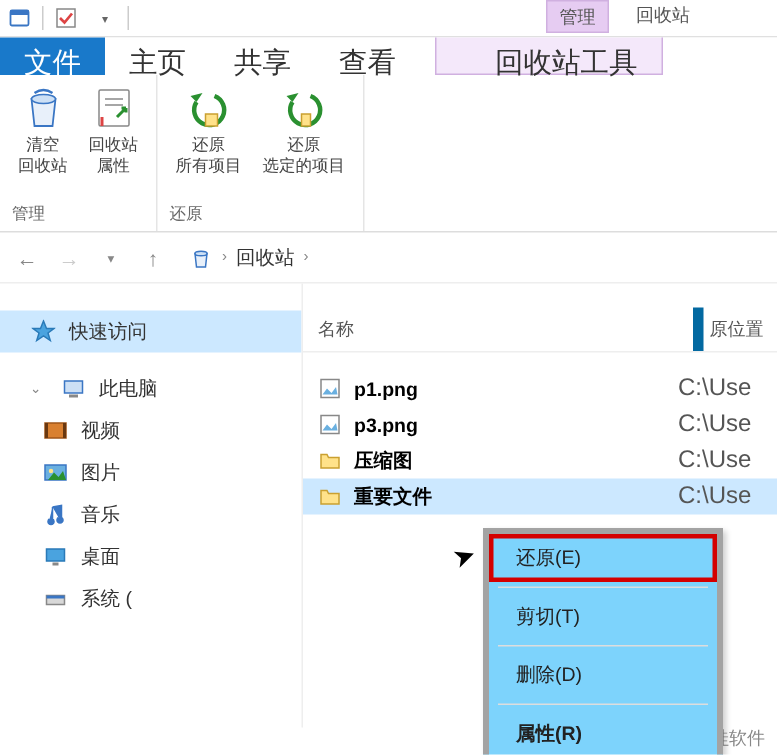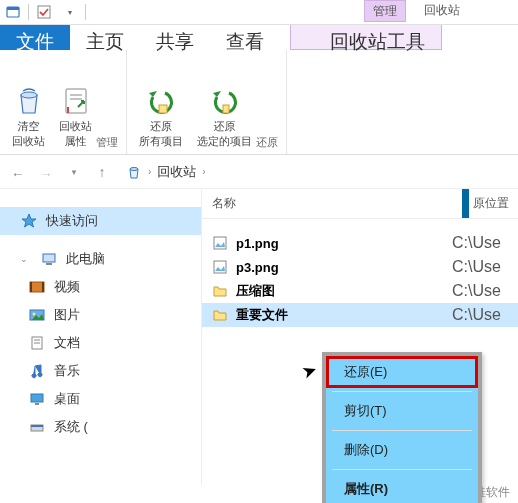--- a/index.html
+++ b/index.html
@@ -12,21 +12,21 @@
 .tabstrip { height: 25px; display: flex; position: absolute; top: 0; right: 40px; }
 .tab-context { height: 22px; background: #e6ccf2; font-size: 12px; text-align: center; padding: 2px 8px; color: #555; border: 1px solid #d0b0e0; }
 .tab-normal-top { height: 22px; font-size: 12px; text-align: center; padding: 2px 18px; color: #555; }
 
 .maintabs { height: 25px; display: flex; background: #fff; }
 .tab { padding: 4px 16px; font-size: 19px; color: #333; cursor: pointer; }
 .tab.active { background: #1979ca; color: #fff; }
 .tab.tool { background: #f4e8fa; border: 1px solid #d0b0e0; border-top: none; padding-left: 39px; }
 
 .ribbon { height: 105px; background: #fff; border-bottom: 1px solid #ddd; display: flex; }
-.ribbon-group { border-right: 1px solid #e5e5e5; padding: 4px 8px; display: flex; flex-direction: row; align-items: flex-end; }
+.ribbon-group { border-right: 1px solid #e5e5e5; padding: 4px 8px; display: flex; flex-direction: column; align-items: flex-start; }
 .ribbon-buttons { display: flex; gap: 6px; flex: 1; }
 .ribbon-btn { display: flex; flex-direction: column; align-items: center; justify-content: flex-start; padding: 2px 4px; cursor: pointer; }
 .ribbon-btn-icon { width: 32px; height: 32px; margin-bottom: 2px; }
 .ribbon-btn-label { font-size: 11px; color: #444; text-align: center; line-height: 1.3; }
 .ribbon-group-label { font-size: 11px; color: #666; margin-top: 2px; }
 
 .navbar { height: 34px; display: flex; align-items: center; padding: 0 6px; gap: 4px; border-bottom: 1px solid #eee; }
 .nav-arrow { width: 24px; height: 24px; display: flex; align-items: center; justify-content: center; color: #888; font-size: 14px; cursor: pointer; }
 .breadcrumb { display: flex; align-items: center; gap: 6px; margin-left: 8px; font-size: 13px; color: #333; }
 .bc-icon { width: 16px; height: 16px; }
@@ -35,21 +35,21 @@
 .content { display: flex; height: calc(503px - 25px - 25px - 105px - 34px - 18px); }
 .sidebar { width: 202px; border-right: 1px solid #eee; padding-top: 18px; overflow: hidden; }
 .side-item { display: flex; align-items: center; padding: 5px 8px 5px 28px; font-size: 13px; color: #333; cursor: pointer; gap: 8px; }
 .side-item.quick { background: #cce8ff; padding-left: 20px; }
 .side-item.quick .side-icon { color: #f4b400; }
 .side-icon { width: 18px; height: 18px; display: inline-flex; align-items: center; justify-content: center; }
 .side-spacer { height: 10px; }
 .expand-caret { font-size: 9px; color: #888; margin-right: 2px; width: 10px; }
 
 .filepane { flex: 1; position: relative; }
-.col-headers { display: flex; border-bottom: 1px solid #eee; font-size: 12px; color: #555; }
+.col-headers { display: flex; border-bottom: 1px solid #eee; font-size: 12px; color: #555; margin-top: 16px; }
 .col-name { flex: 1; padding: 6px 10px; }
 .col-loc { width: 56px; padding: 6px 4px; border-left: 7px solid #0369a1; }
 .file-row { display: flex; align-items: center; padding: 3px 10px; font-size: 13px; gap: 8px; cursor: pointer; }
 .file-row.selected { background: #cce8ff; }
 .file-icon { width: 16px; height: 16px; }
 .file-name { flex: 1; font-weight: bold; }
 .file-loc { width: 56px; color: #555; font-size: 16px; }
 
 .context-menu { position: absolute; left: 322px; top: 352px; width: 160px; background: #7dd3fc; border: 4px solid #a3a3a3; box-shadow: 2px 2px 4px rgba(0,0,0,0.2); z-index: 10; }
 .ctx-item { padding: 7px 18px; font-size: 13px; color: #222; cursor: pointer; }
@@ -198,30 +198,20 @@
             <rect x="1" y="3" width="14" height="10" fill="#6ab0e0" stroke="#3a76c4"></rect>
             <circle cx="5" cy="7" r="1.5" fill="#ffe28a"></circle>
             <path d="M3 13 L7 8 L10 11 L13 7 L15 13 Z" fill="#2a9030"></path>
           </svg>
         </span>
       <span>图片</span>
     </div>
     <div class="side-item">
       <span class="side-icon">
           <svg width="16" height="16">
-            <rect x="3" y="2" width="10" height="12" fill="#fff" stroke="#888"></rect>
-            <line x1="5" y1="5" x2="11" y2="5" stroke="#888"></line>
-            <line x1="5" y1="8" x2="11" y2="8" stroke="#888"></line>
-          </svg>
-        </span>
-      <span>文档</span>
-    </div>
-    <div class="side-item">
-      <span class="side-icon">
-          <svg width="16" height="16">
             <path d="M6 3 L6 11 A2 2 0 1 1 4 11 M6 3 L12 2 L12 10 A2 2 0 1 1 10 10" stroke="#3a76c4" fill="#3a76c4" stroke-width="1"></path>
           </svg>
         </span>
       <span>音乐</span>
     </div>
     <div class="side-item">
       <span class="side-icon">
           <svg width="16" height="16">
             <rect x="2" y="3" width="12" height="8" fill="#4aa3df" stroke="#2a7ab8"></rect>
             <rect x="6" y="12" width="4" height="2" fill="#888"></rect>

